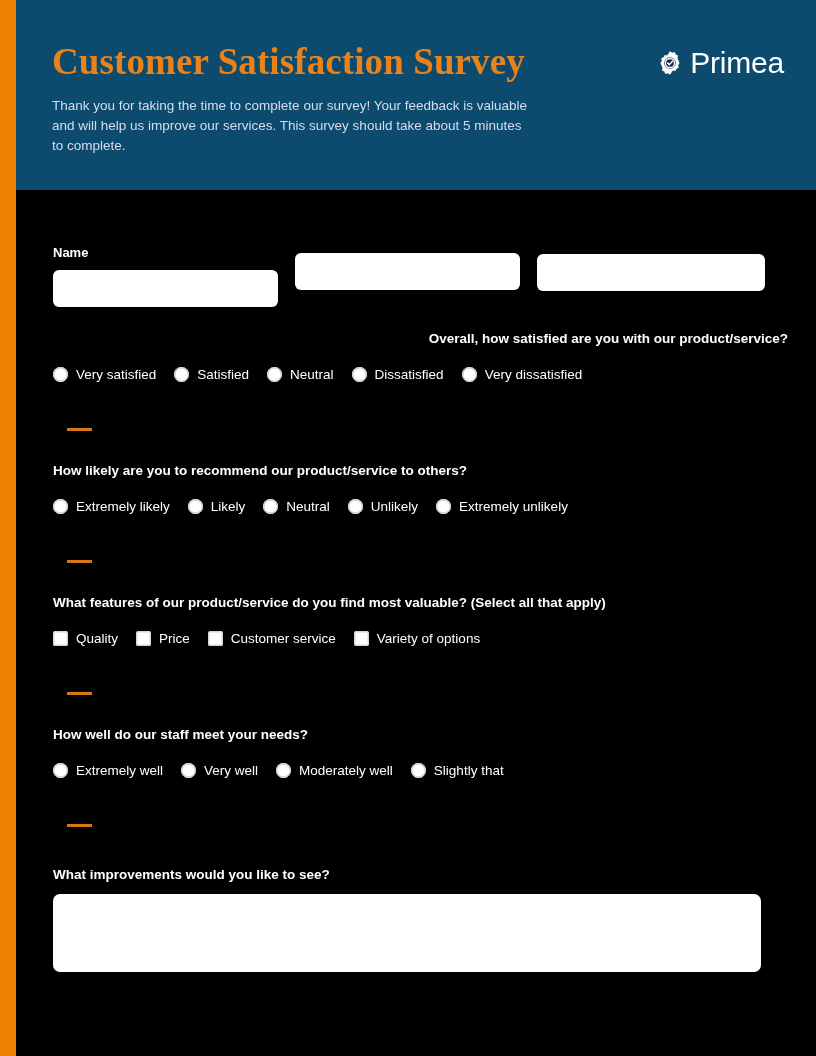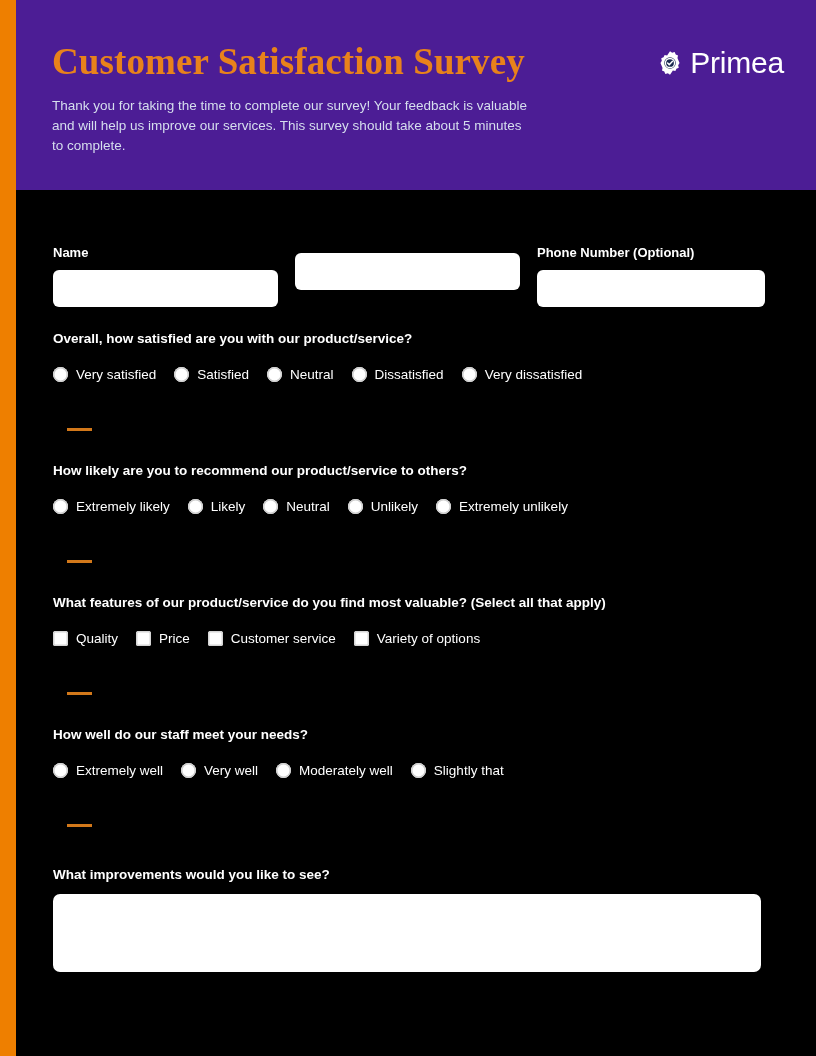--- a/index.html
+++ b/index.html
@@ -27,21 +27,21 @@
     height: 1056px;
     background: #EE7F00;
   }
 
   
   .header {
     position: absolute;
     left: 16px; top: 0;
     width: 800px;
     height: 190px;
-    background: #4c1d95;
+    background: #0c4a6e;
   }
 
   .header-inner {
     position: absolute;
     left: 36px;
     top: 40px;
     right: 30px;
   }
 
   .title {
@@ -234,26 +234,25 @@
       <div class="field f-name">
         <div class="field-label">Name</div>
         <input class="field-input" type="text" placeholder="" style="">
       </div>
 
       <div class="field f-email">
         <input class="field-input" type="text" placeholder="" style="">
       </div>
 
       <div class="field f-phone">
-        <div class="field-label">Phone Number (Optional)</div>
         <input class="field-input" type="text" placeholder="" style="">
       </div>
     </div>
 
-    <div class="q-block" id="q0" style="top:140px;">
+    <div class="q-block" id="q0" style="top:140px;text-align:right;">
       <div class="q-title">Overall, how satisfied are you with our product/service?</div>
       <div class="options">
         <label class="opt">
           <span class="radio"></span>
           <span class="opt-label">Very satisfied</span>
         </label>
         <label class="opt">
           <span class="radio"></span>
           <span class="opt-label">Satisfied</span>
         </label>

